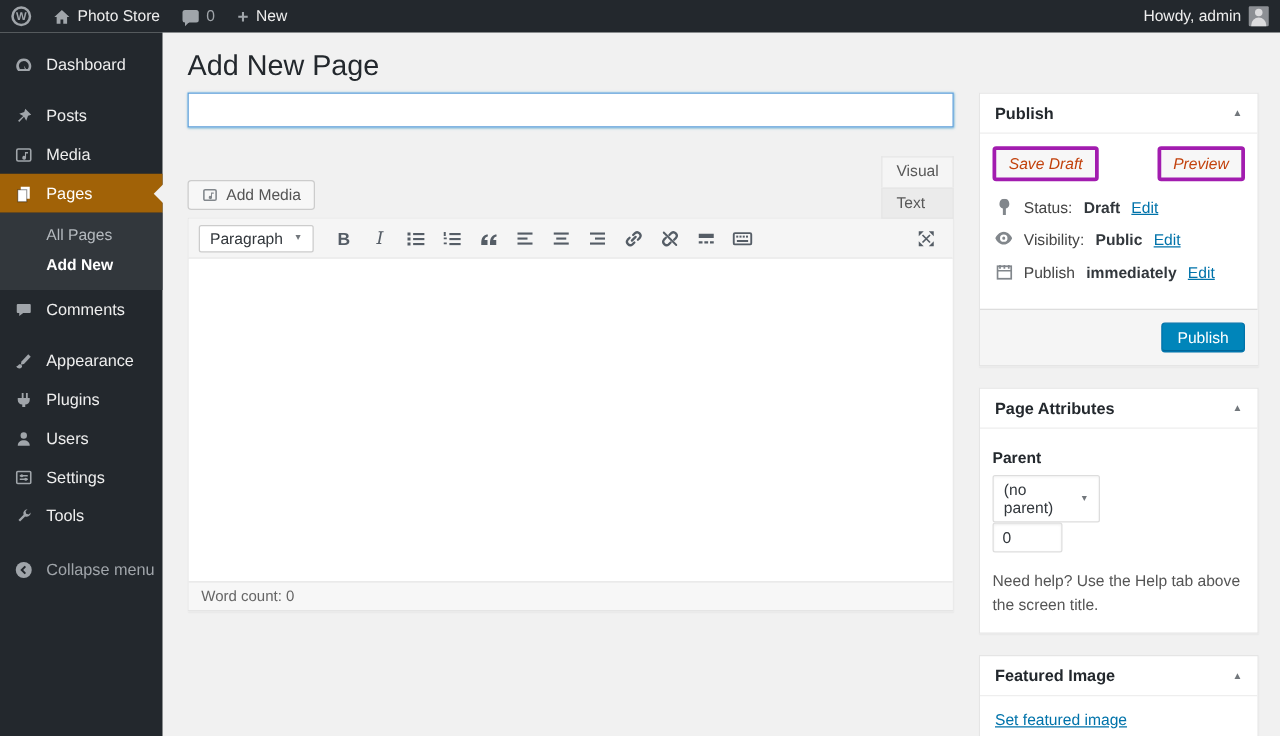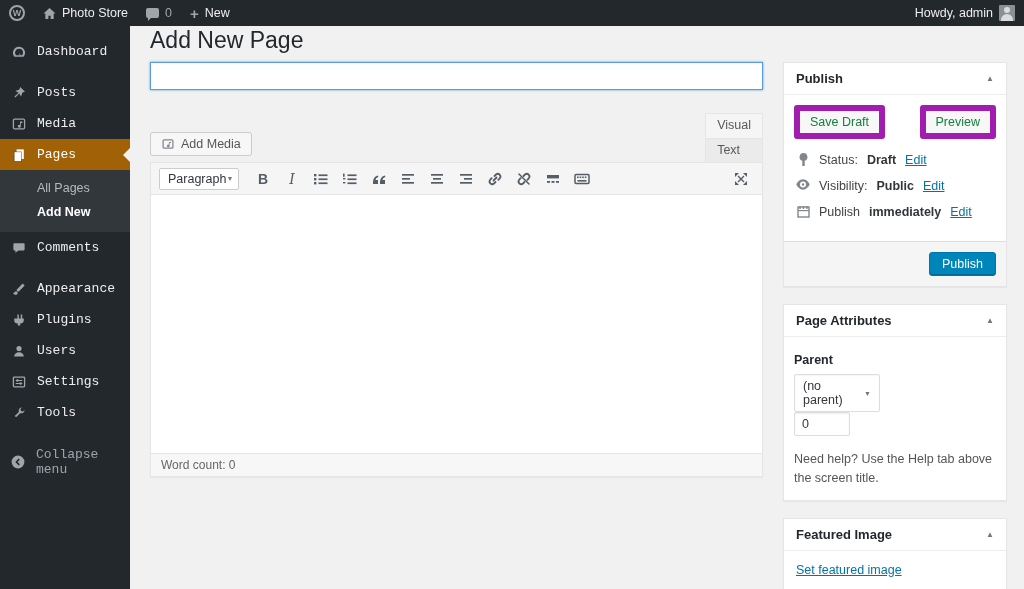--- a/index.html
+++ b/index.html
@@ -23,69 +23,69 @@
   .avatar { width:16px; height:16px; background:#8c8f94; position:relative; overflow:hidden; border-radius:1px; }
   .avatar:before { content:""; position:absolute; left:5px; top:2px; width:6px; height:6px; border-radius:50%; background:#dcdcde; }
   .avatar:after { content:""; position:absolute; left:2px; top:9px; width:12px; height:8px; border-radius:6px 6px 0 0; background:#dcdcde; }
 
   
   .layout { display:flex; height:563px; }
   .sidebar { width:130px; background:#23282d; flex-shrink:0; padding-top:10px; }
   .content { flex:1; position:relative; padding-left:20px; }
 
   
-  .menu-item { display:flex; align-items:center; gap:10px; padding:7px 4px 7px 10px; color:#eee; cursor:pointer; position:relative; font-size:13px;font-family:Liberation Mono, monospace; }
+  .menu-item { display:flex; align-items:center; gap:10px; padding:7px 4px 7px 10px; color:#eee; cursor:pointer; position:relative; font-size:13px; }
   .menu-item .mi-icon { width:17px; height:17px; color:#a0a5aa; display:flex; align-items:center; justify-content:center; }
   .menu-item.active { background:#a16207; color:#fff; }
   .menu-item.active .mi-icon { color:#fff; }
   .menu-item.active:after { content:""; position:absolute; right:-1px; top:50%; margin-top:-8px; border:8px solid transparent; border-right-color:#f1f1f1; }
   .menu-sep { height:10px; }
   .submenu { background:#32373c; padding:6px 0 8px; }
   .submenu-item { padding:5px 0 5px 37px; font-size:12.5px; color:#b4b9be; cursor:pointer; }
   .submenu-item.current { color:#fff; font-weight:bold; }
   .collapse-item { margin-top:12px; color:#a0a5aa; }
 
   
   .screen-meta { position:absolute; top:0; right:17px; display:flex; gap:6px; }
   .meta-btn { background:#fff; border:1px solid #e5e5e5; border-top:none; border-radius:0 0 2px 2px; padding:4px 11px 5px; font-size:12px; color:#555; display:flex; align-items:center; gap:7px; cursor:pointer; }
   .tri-down { font-size:7px; color:#72777c; }
-  h1.page-title { font-size:23px; font-weight:400; color:#23282d; margin:0 0 0; line-height:28px; }
+  h1.page-title { font-size:23px; font-weight:400; color:#23282d; margin:12px 0 0; line-height:28px; }
 
   .columns { display:flex; gap:20px; margin-top:8px; }
   .main-col { width:613px; flex-shrink:0; }
   .side-col { width:224px; flex-shrink:0; }
 
   
   .title-input { width:100%; height:28px; border:1px solid #5b9dd9; box-shadow:0 0 2px rgba(30,140,190,.8); padding:3px 8px; font-size:17px; font-family:"Liberation Sans",sans-serif; background:#fff; outline:none; border-radius:0; }
   .editor-tools { margin-top:42px; position:relative; height:30px; }
   .add-media-btn { position:absolute; left:0; top:0; background:#f7f7f7; border:1px solid #ccc; border-radius:3px; color:#555; font-size:12.5px; padding:4px 10px; display:flex; align-items:flex-end; gap:6px; cursor:pointer; }
   .add-media-btn svg { color:#82878c; }
   .editor-tabs { position:absolute; right:0; bottom:-1px; display:flex; z-index:2;flex-direction:column; }
   .wp-switch { padding:4px 11px 5px; font-size:12.5px; color:#595959; cursor:pointer; border:1px solid #e5e5e5; background:#ebebeb; margin-left:5px; }
   .wp-switch.active { background:#f5f5f5; border-bottom-color:#f5f5f5; }
   .editor-wrap { border:1px solid #e5e5e5; box-shadow:0 1px 1px rgba(0,0,0,.04); background:#fff; }
   .mce-toolbar { background:#f5f5f5; border-bottom:1px solid #e5e5e5; padding:4px 8px; display:flex; align-items:center; gap:3px; height:32px; }
-  .pg-select { display:flex; justify-content:space-between; align-items:center; width:80px; background:#fff; border:1px solid #ccc; border-radius:2px; padding:3px 8px; font-size:12.5px; color:#32373c; margin-right:8px; cursor:pointer; }
+  .pg-select { display:flex; justify-content:space-between; align-items:center; width:92px; background:#fff; border:1px solid #ccc; border-radius:2px; padding:3px 8px; font-size:12.5px; color:#32373c; margin-right:8px; cursor:pointer; }
   .tb-btn { width:26px; height:24px; display:flex; align-items:center; justify-content:center; border-radius:2px; color:#555d66; cursor:pointer; }
   .tb-btn svg { display:block; }
   .glyph-b { font-weight:bold; font-size:14px; }
   .glyph-i { font-family:"DejaVu Serif", serif; font-style:italic; font-size:14px; }
   .tb-spacer { margin-left:auto; }
   .mce-content { height:258px; background:#fff; cursor:text; }
   .mce-statusbar { border-top:1px solid #e5e5e5; background:#f7f7f7; padding:4px 10px; font-size:12px; color:#666; }
 
   
   .postbox { background:#fff; border:1px solid #e5e5e5; box-shadow:0 1px 1px rgba(0,0,0,.04); margin-bottom:17px; }
   .postbox-header { display:flex; justify-content:space-between; align-items:center; padding:8px 12px; border-bottom:1px solid #eee; cursor:pointer; }
   .postbox-header h2 { margin:0; font-size:13px; font-weight:bold; color:#23282d; }
   .toggle-tri { font-size:8px; color:#72777c; cursor:pointer; }
   .inside { padding:10px; font-size:12.5px; }
   .pub-buttons { display:flex; justify-content:space-between; margin-bottom:8px; }
   .btn { border-radius:3px; font-size:12.5px; padding:4px 10px; cursor:pointer; font-family:"Liberation Sans",sans-serif; }
-  .btn-secondary { background:#f7f7f7; border:6px solid #a21caf; color:#15803d; }
+  .btn-secondary { background:#f7f7f7; border:3px solid #a21caf; color:#c2410c;font-style:italic; }
   .misc-row { display:flex; align-items:flex-start; gap:9px; padding:6px 2px; color:#444; }
   .misc-row .row-icon { width:14px; display:flex; justify-content:center; color:#82878c; }
   .misc-row b { color:#32373c; }
   a.edit-link, a.fi-link { color:#0073aa; text-decoration:underline; cursor:pointer; }
   .major-actions { background:#f5f5f5; border-top:1px solid #ddd; padding:10px; display:flex; justify-content:flex-end; margin-top:6px; }
   .btn-primary { background:#0085ba; border:1px solid #0073aa; box-shadow:inset 0 -1px 0 #006799; color:#fff; padding:4px 12px; }
 
   .attr-label { display:block; font-weight:bold; color:#23282d; margin:6px 0 7px; }
   .fake-select { display:flex; justify-content:space-between; align-items:center; width:86px; background:#fff; border:1px solid #ddd; border-radius:2px; padding:4px 8px; font-size:12.5px; color:#32373c; cursor:pointer; box-shadow:inset 0 1px 2px rgba(0,0,0,.04); }
   .order-input { width:56px; border:1px solid #ddd; border-radius:2px; padding:4px 7px; font-size:12.5px; color:#32373c; box-shadow:inset 0 1px 2px rgba(0,0,0,.07); outline:none; font-family:"Liberation Sans",sans-serif; }

